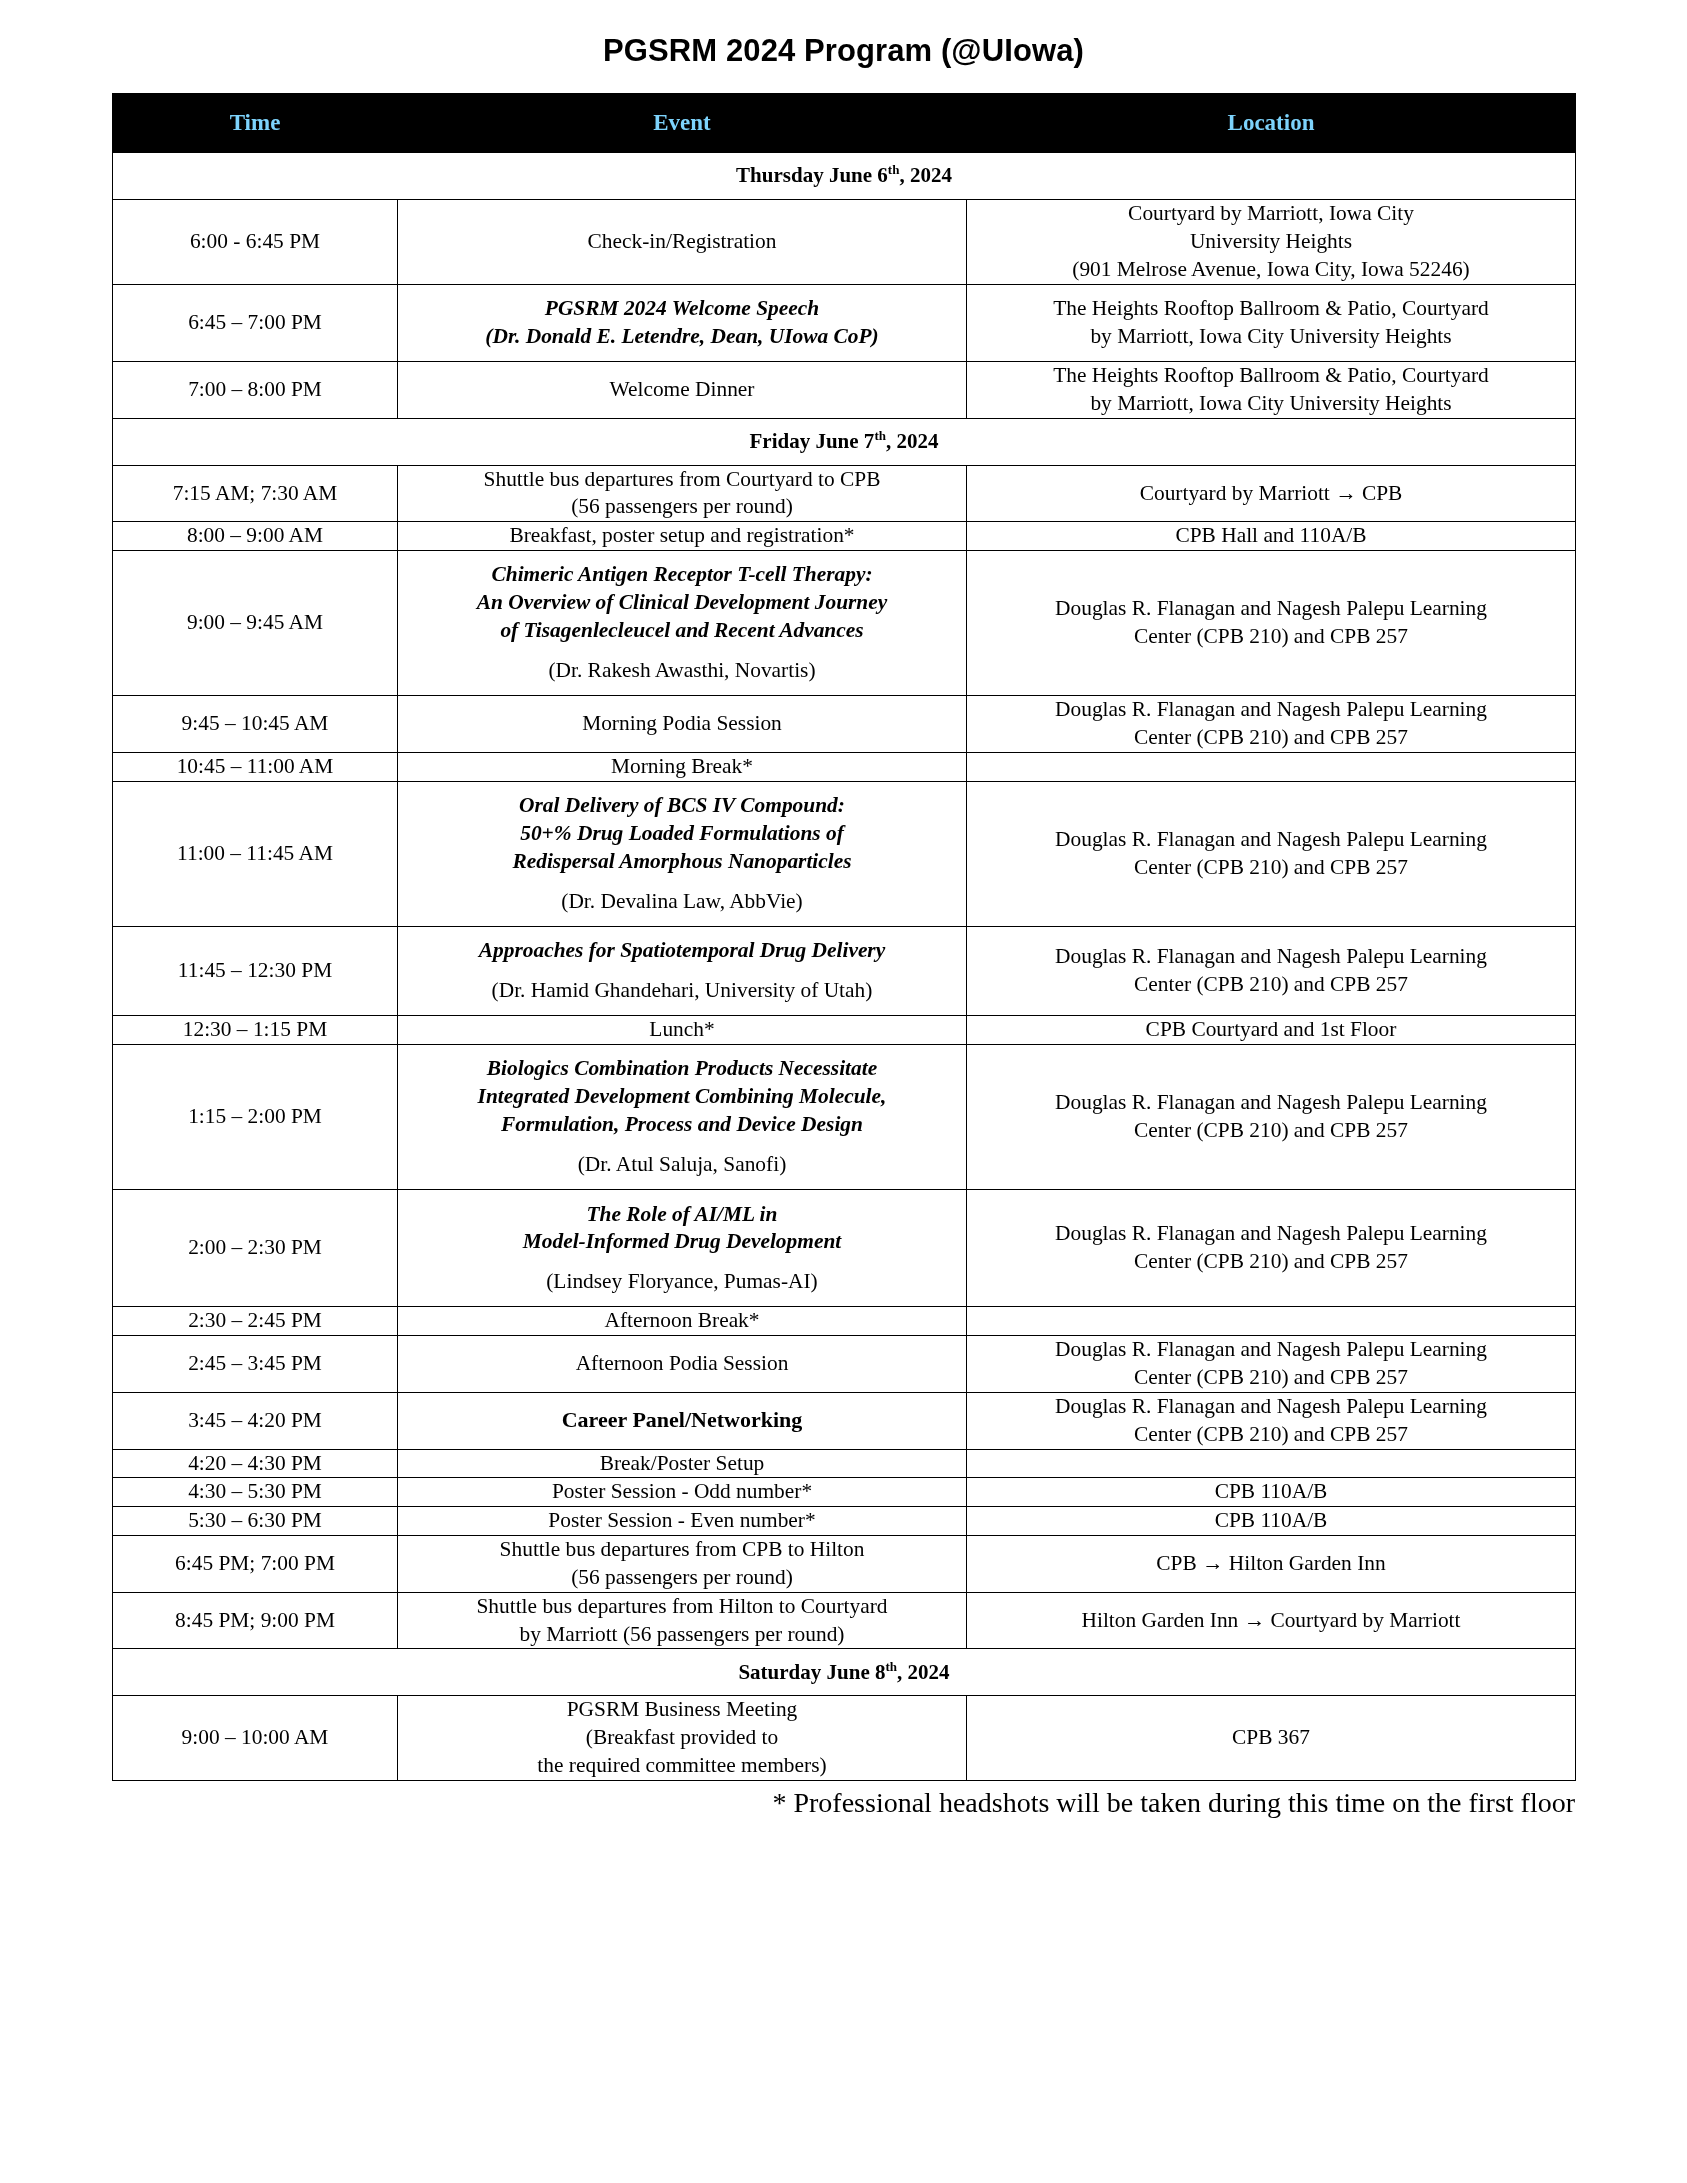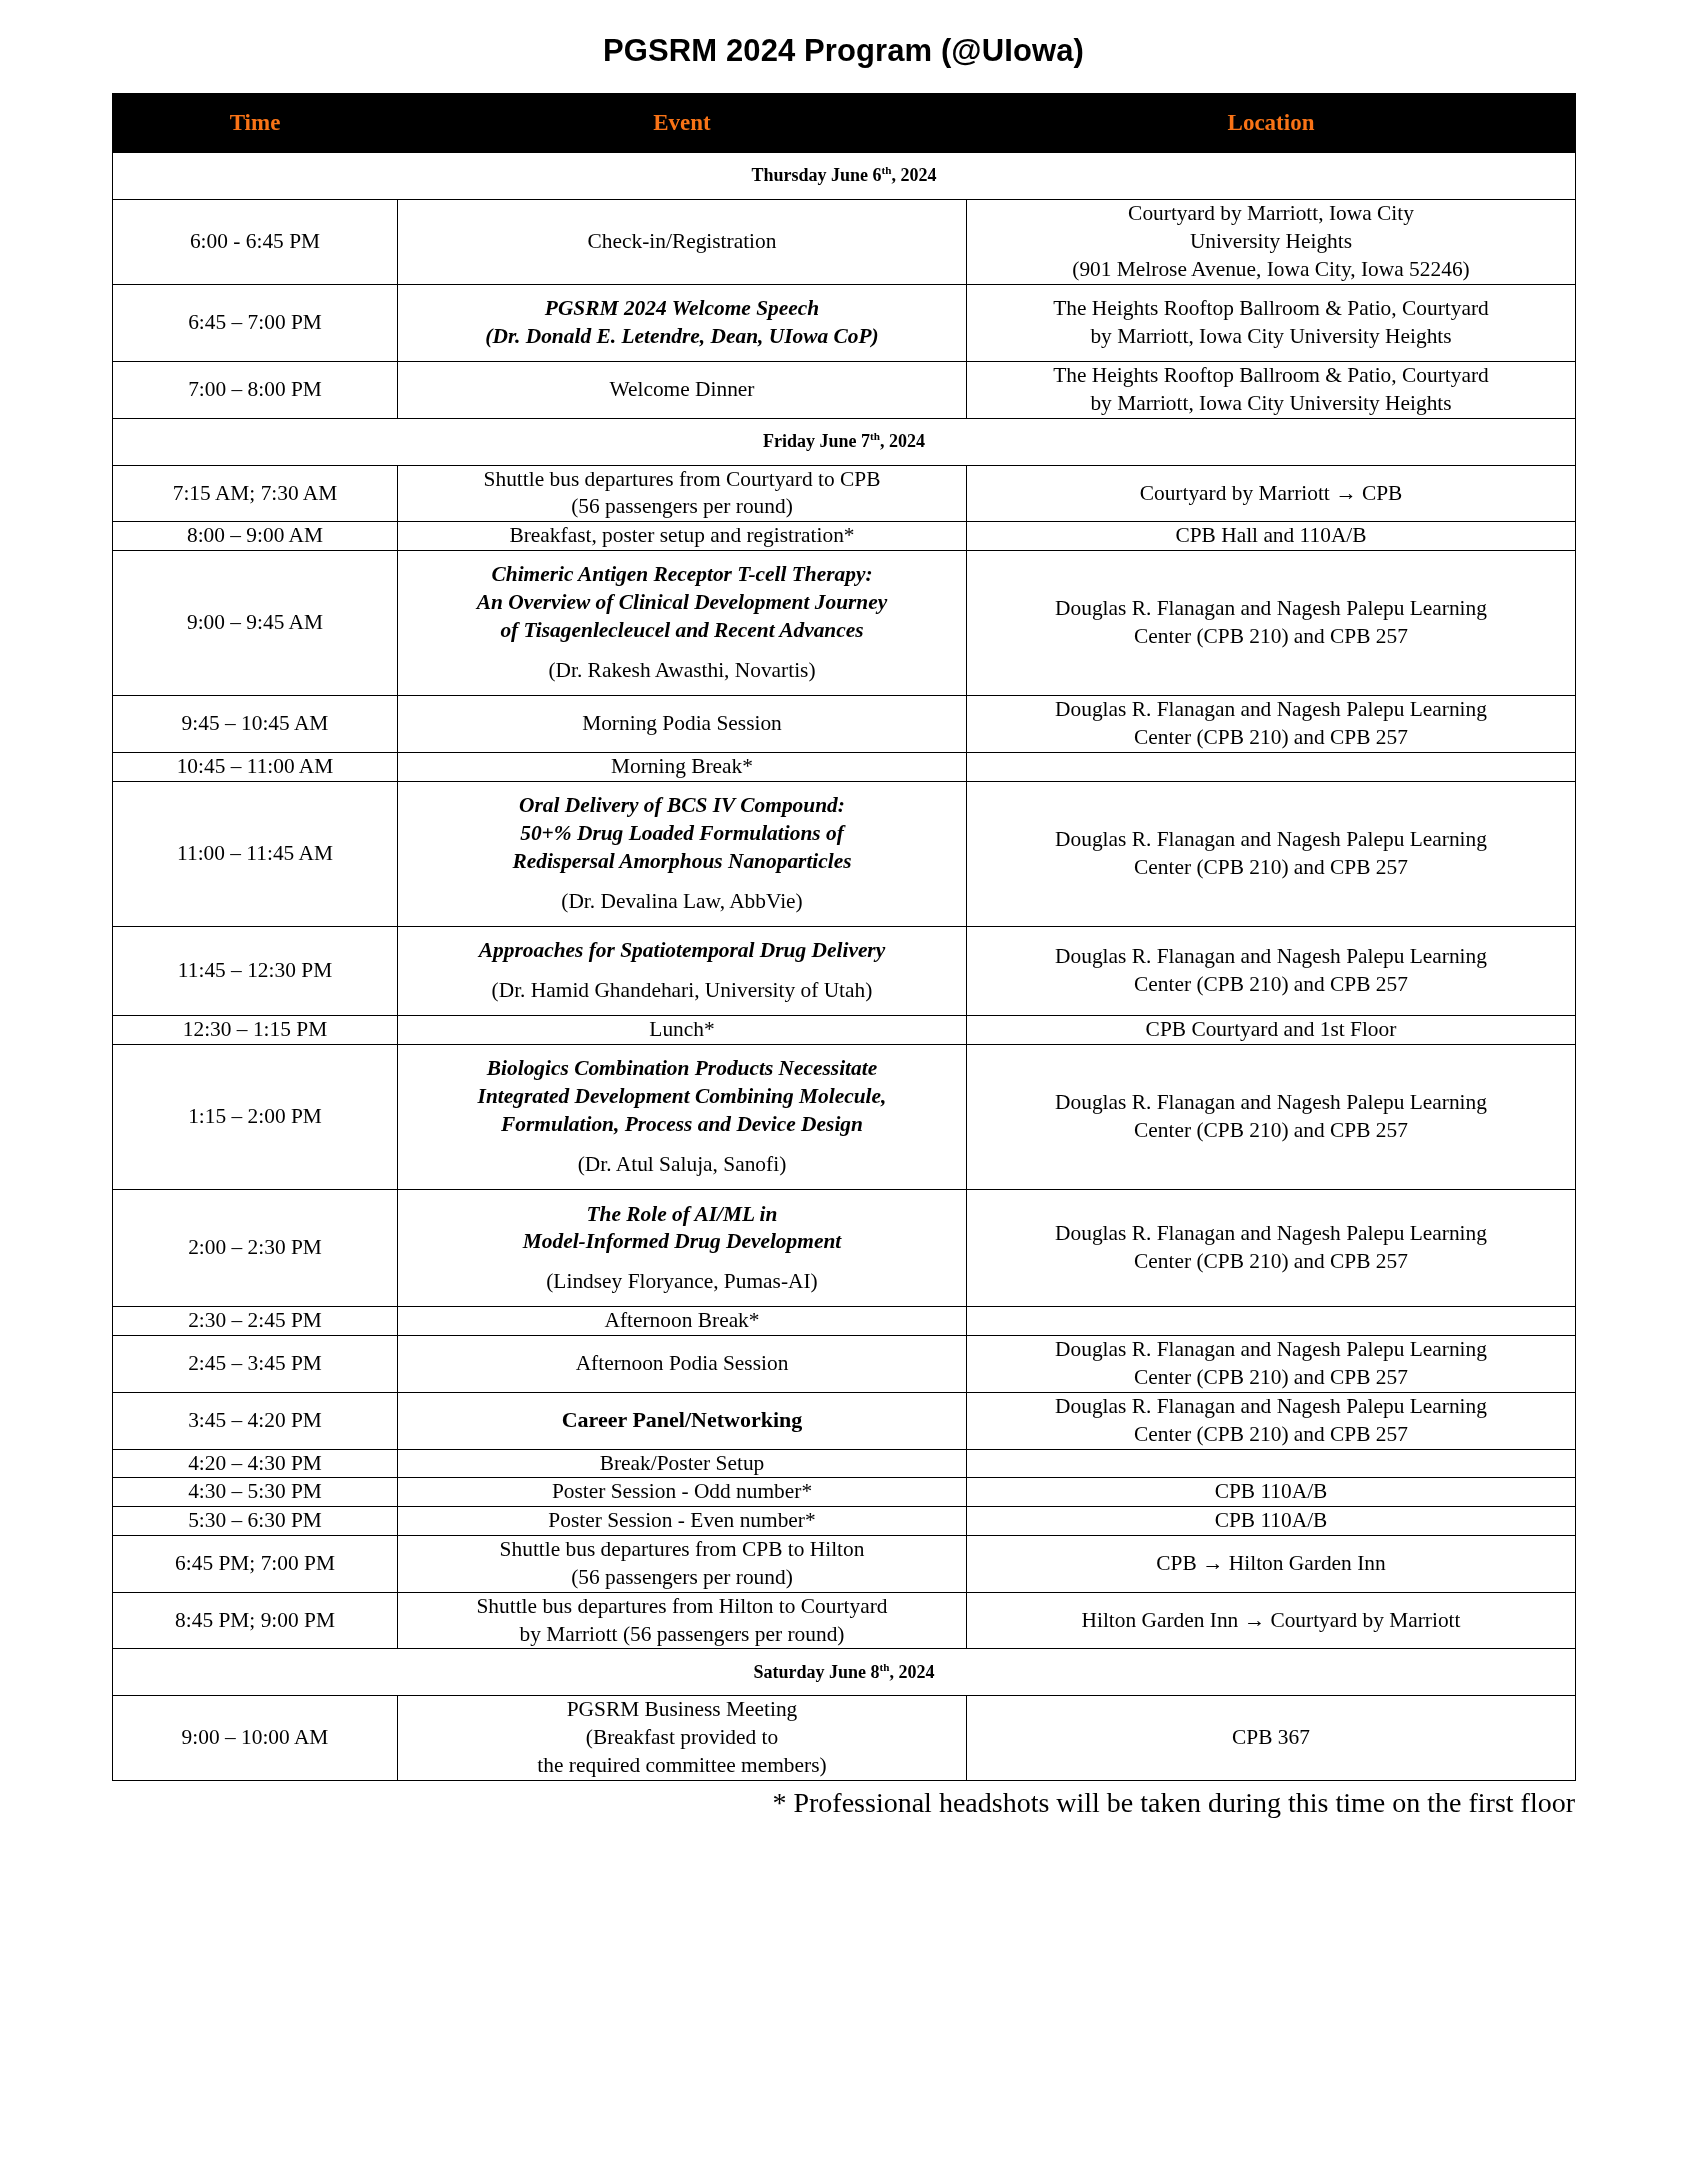--- a/index.html
+++ b/index.html
@@ -51,32 +51,32 @@
   table.program td, table.program th {
     border: 1.5px solid #000000;
     padding: 0;
     vertical-align: middle;
     text-align: center;
     background: #ffffff;
   }
   
   tr.head th {
     background: #000000;
-    color: #f97316;
+    color: #7dd3fc;
     font-weight: bold;
     font-size: 23px;
     height: 46px;
     padding: 6px 4.4px;
     border-color: #000000;
   }
   
   td.day-banner {
     background: #FFC000;
     font-weight: bold;
-    font-size: 18px;
+    font-size: 21px;
     height: 46px;
     padding: 6.7px 4.4px;
     text-align: center;
   }
   td.day-banner sup {
     font-size: 0.62em;
     vertical-align: super;
     line-height: 0;
   }
   td.cell {

